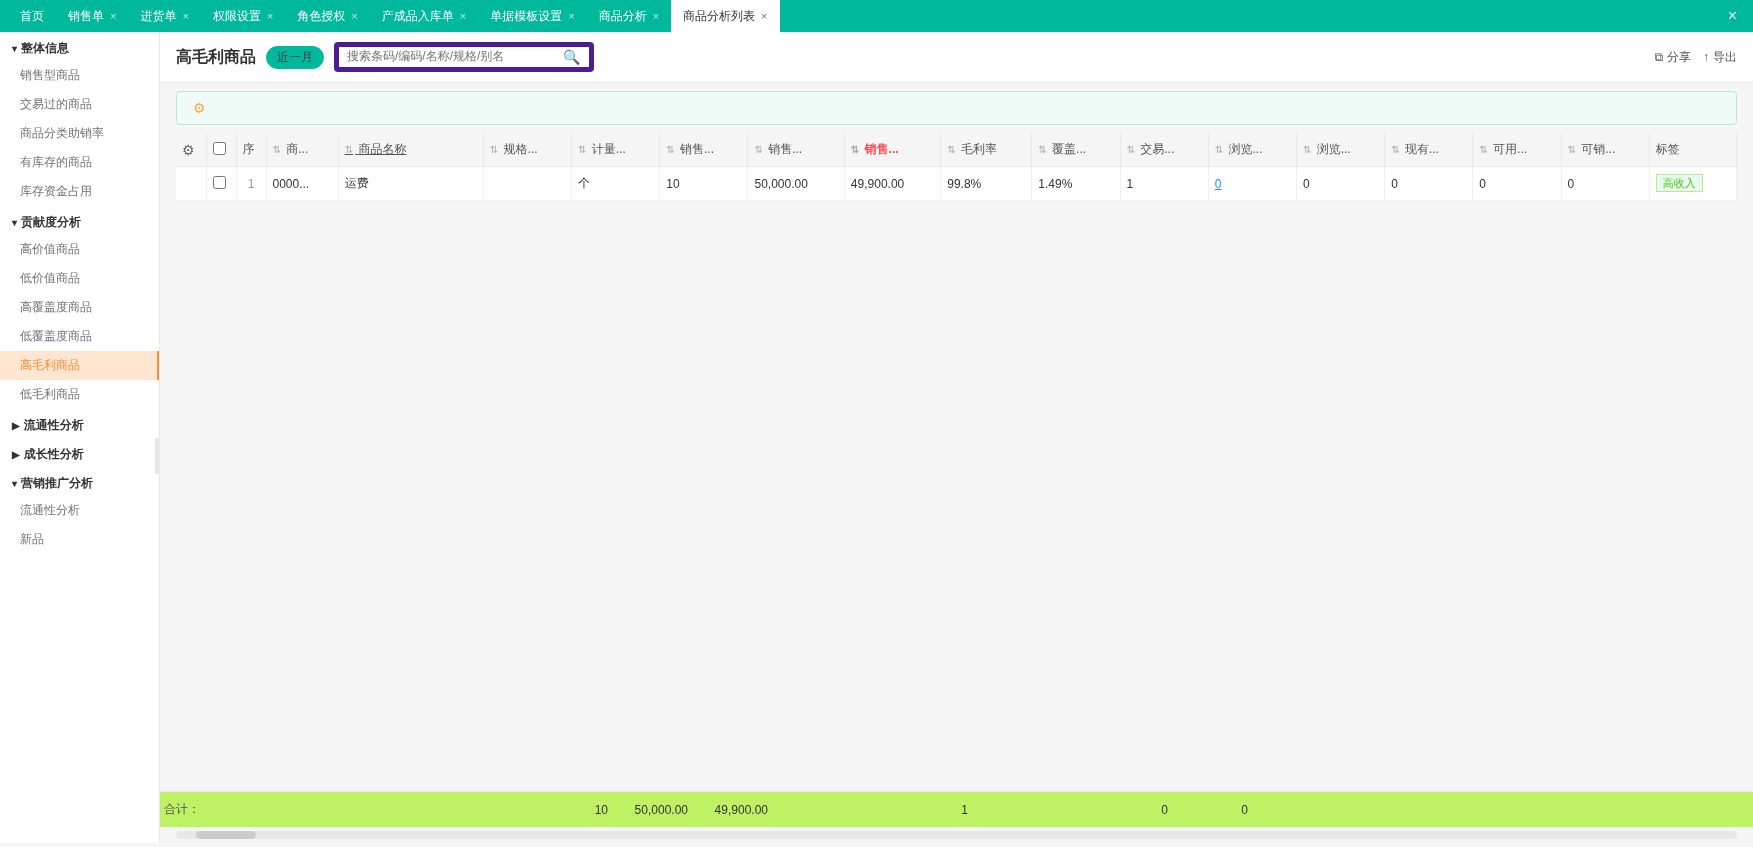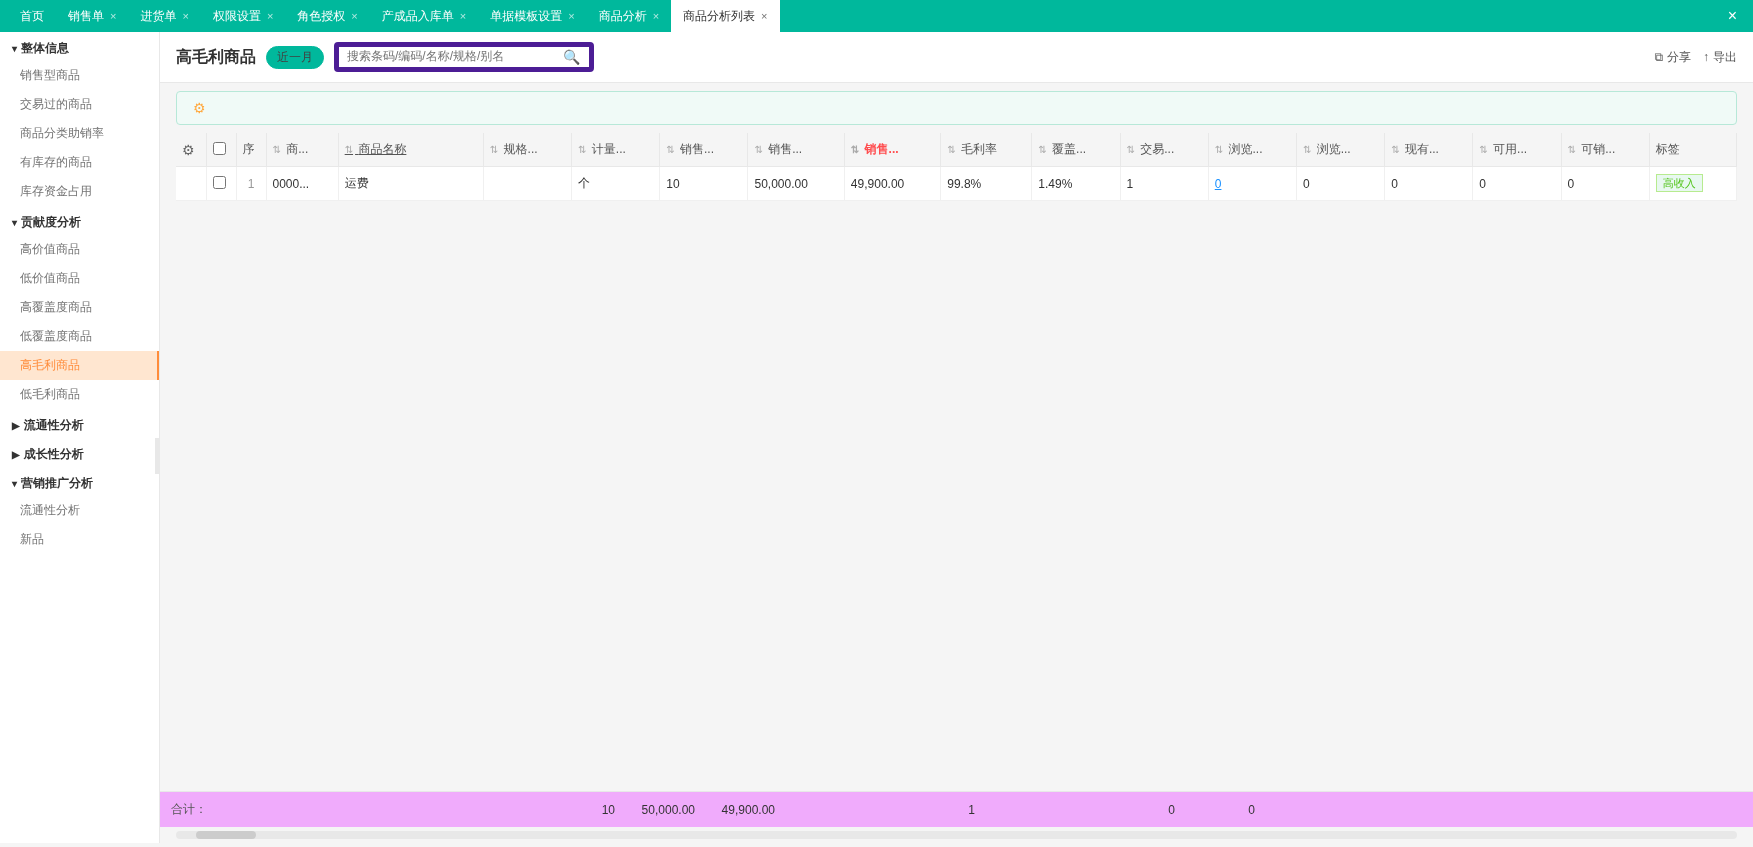--- a/index.html
+++ b/index.html
@@ -229,23 +229,23 @@
       color: #52c41a;
       border: 1px solid #b7eb8f;
       padding: 2px 6px;
       border-radius: 0;
       font-size: 11px;
     }
     .link-text { color: #1890ff; cursor: pointer; text-decoration: underline; }
 
     
     .footer-summary {
-      background: #f0abfc;
+      background: #bef264;
       border-top: 1px solid #e8e8e8;
-      padding: 8px 11px;
+      padding: 8px 4px;
       display: flex;
       align-items: center;
       flex-shrink: 0;
       font-size: 12px;
       color: #333;
       min-height: 36px;
     }
     .footer-summary .summary-label {
       margin-right: 16px;
       color: #555;

